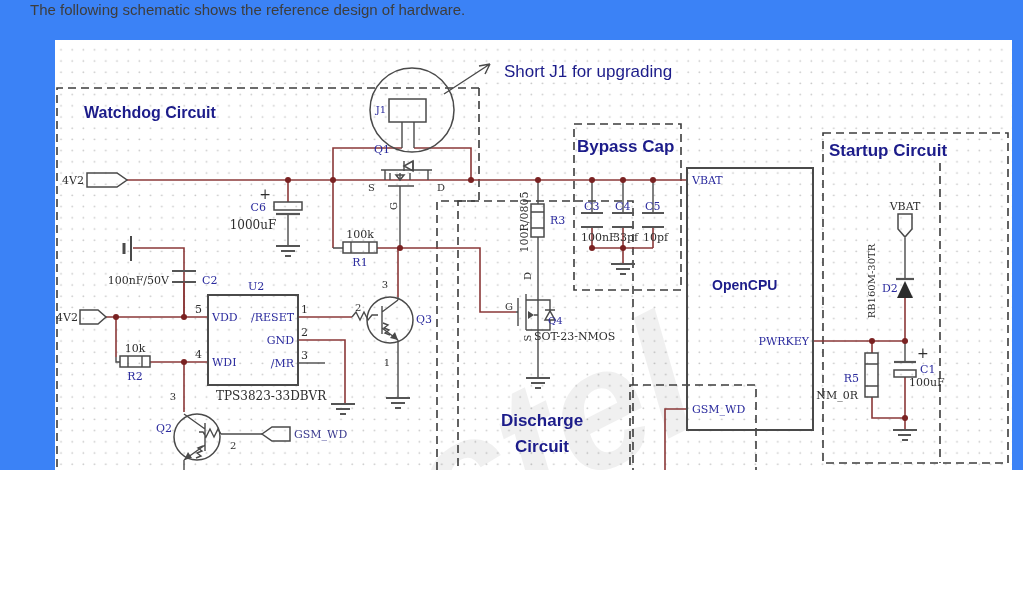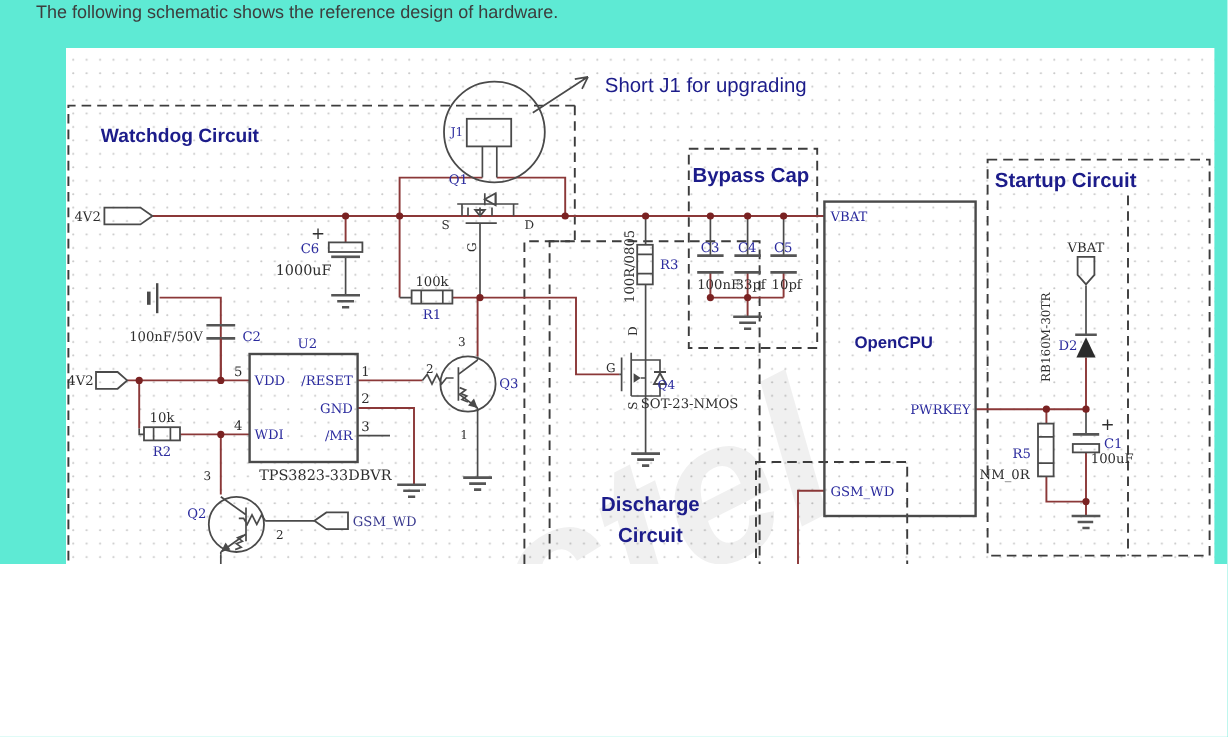--- a/index.html
+++ b/index.html
@@ -1,16 +1,16 @@
 <!DOCTYPE html>
 <html><head>
 <meta charset="utf-8">
 <style>
   html,body{margin:0;padding:0;background:#ffffff;}
-  .page{position:relative;width:1023px;height:470px;background:#5eead4;overflow:hidden;
+  .page{position:relative;width:1023px;height:470px;background:#3b82f6;overflow:hidden;
         font-family:"Liberation Sans",sans-serif;}
   svg{display:block}
   text{user-select:none}
   .sans{font-family:"Liberation Sans",sans-serif;}
   .ser{font-family:"DejaVu Serif",serif;}
   .t-intro{font-size:15px;fill:#3d3d3d;}
   .t-caption{font-size:15.5px;font-weight:bold;fill:#3d3d3d;}
   .t-title{fill:#1c1c8a;font-weight:bold;}
   .t-ann{fill:#1c1c8a;}
   .t-blue{fill:#2b2b9e;}

